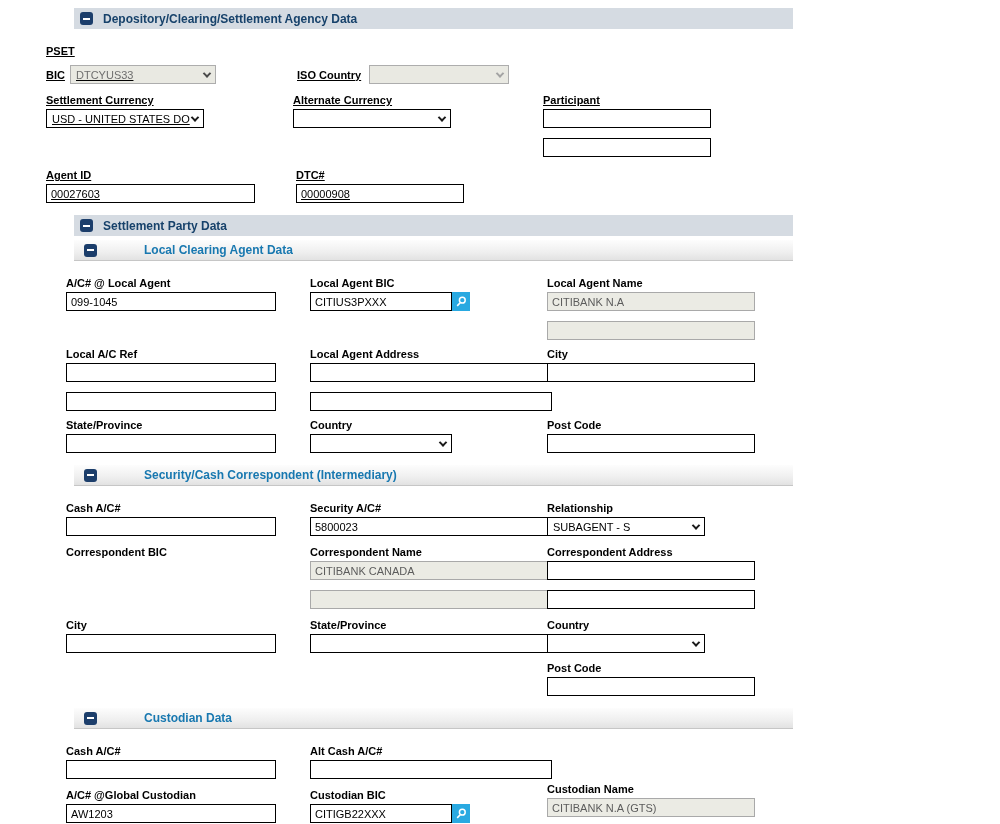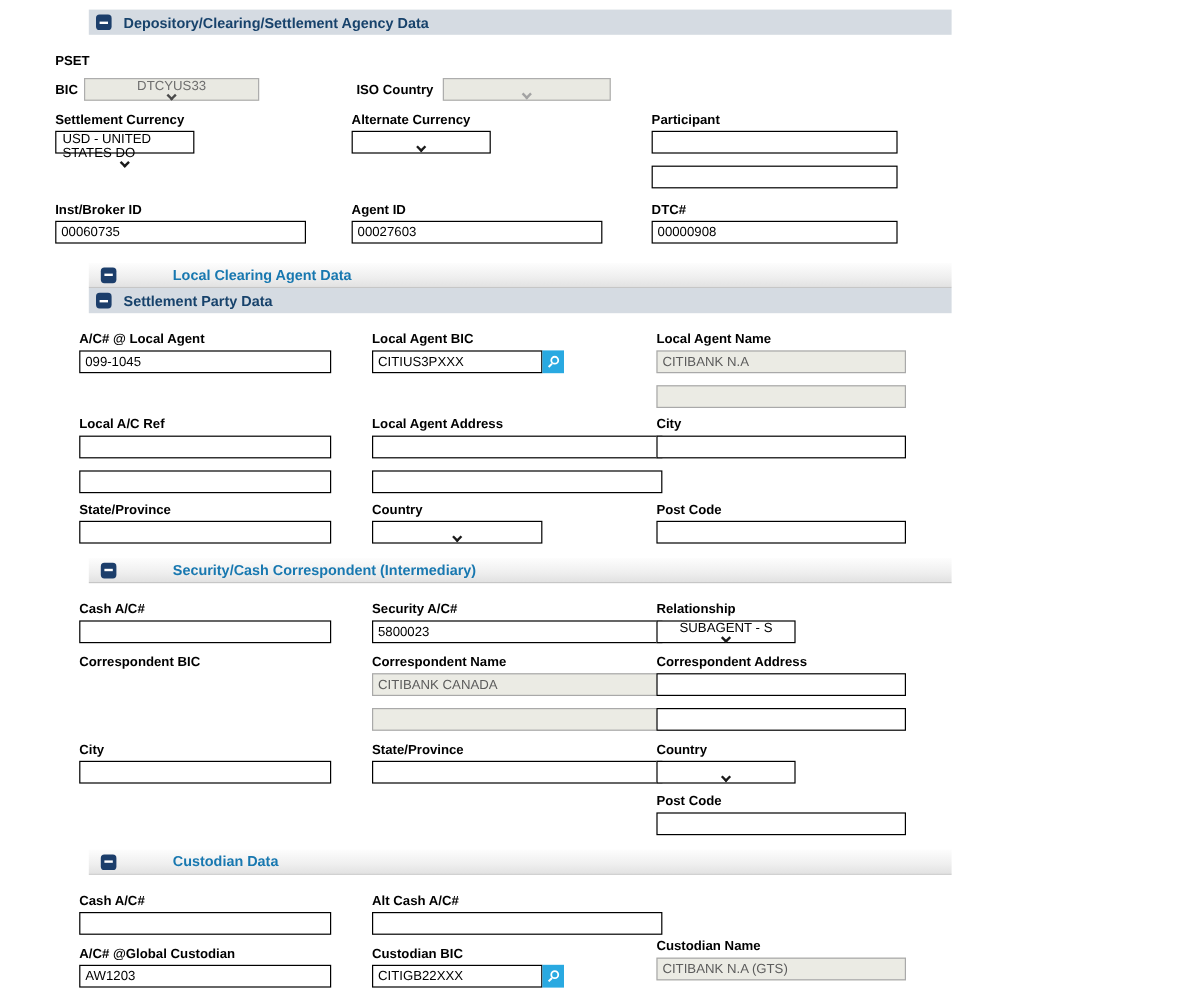--- a/index.html
+++ b/index.html
@@ -14,37 +14,37 @@
   .bar-sub  { background:linear-gradient(180deg,#fdfdfd 0%,#efefef 60%,#e2e2e2 100%); border-bottom:1px solid #c6c6c6; }
   .collapse { width:13px; height:13px; background:#1c3e6b; border-radius:3px; display:flex; align-items:center; justify-content:center; cursor:pointer; flex:0 0 auto; }
   .collapse .minus { width:7px; height:2px; background:#fff; }
   .bar-main .collapse { margin-left:6px; }
   .bar-sub  .collapse { margin-left:10px; }
   .bar .title { font-size:12px; font-weight:bold; }
   .bar-main .title { color:#17426b; margin-left:10px; }
   .bar-sub  .title { color:#1878b0; margin-left:47px; }
 
   
-  .body-s1 { padding:16px 0 12px 18px; }
+  .body-s1 { padding:16px 0 12px 18px;text-decoration:underline; }
   .body-sub { padding:16px 0 12px 38px; }
   .row { display:flex; align-items:flex-start; }
   .mt8 { margin-top:8px; } .mt10 { margin-top:10px; } .mt12 { margin-top:12px; }
   .s1c1 { width:247px; } .s1c2 { width:250px; }
   .c1 { width:244px; } .c2 { width:237px; }
   .label { font-size:11px; font-weight:bold; color:#000; margin-bottom:3px; white-space:nowrap; }
   .stack2 { margin-top:10px; }
 
   
   .input { height:19px; border:1px solid #000; background:#fff; font-family:"Liberation Sans",sans-serif; font-size:11px; padding:0 4px; color:#000; display:block; }
   .input-dis { background:#ebebe4; border:1px solid #a9a9a9; color:#5c5c5c; }
   .w210{width:210px} .w209{width:209px} .w208{width:208px} .w206{width:242px}
-  .w205{width:205px} .w146{width:146px} .w145{width:116px} .w142{width:142px} .w140{width:140px}
-
-  
-  .select { height:19px; border:1px solid #000; background:#fff; display:flex; align-items:center; justify-content:space-between; padding:0 5px; font-size:11px; color:#000; cursor:default;flex-direction:column; }
+  .w205{width:168px} .w146{width:146px} .w145{width:158px} .w142{width:142px} .w140{width:140px}
+
+  
+  .select { height:19px; border:1px solid #000; background:#fff; display:flex; align-items:center; justify-content:space-between; padding:0 5px; font-size:11px; color:#000; cursor:default; }
   .chev { width:6px; height:6px; border-right:2px solid #1a1a1a; border-bottom:2px solid #1a1a1a; transform:rotate(45deg) translate(-1px,-1px); flex:0 0 auto; }
   .select-dis { background:#e9e9e2; border:1px solid #adadad; color:#6e6e6e; }
   .chev-dark { border-color:#4a4a4a; }
   .chev-gray { border-color:#a3a3a3; }
 
   
   .bicwrap { display:flex; align-items:center; }
   .search-btn { width:18px; height:19px; background:#29a9e1; border:none; padding:0; display:flex; align-items:center; justify-content:center; cursor:pointer; }
 
   
@@ -95,47 +95,43 @@
         </div>
       </div>
       <div>
         <div class="label">Participant</div>
         <input class="input w205" value="" style="">
         <input class="input w205 stack2" value="" style="">
       </div>
     </div>
 
     <div class="row mt12">
-      <div class="s1c1">
-        <div class="label">Inst/Broker ID</div>
-        <input class="input w209" value="00060735" style="">
-      </div>
       <div class="s1c2">
         <div class="label">Agent ID</div>
         <input class="input w209" value="00027603" style="">
       </div>
       <div>
         <div class="label">DTC#</div>
         <input class="input w205" value="00000908" style="">
       </div>
     </div>
   </div>
 
+  <div class="bar bar-main">
+    <span class="collapse">
+          <span class="minus"></span>
+        </span>
+    <span class="title">Settlement Party Data</span>
+  </div>
+
   <div class="bar bar-sub" style="margin-top:4px">
     <span class="collapse">
           <span class="minus"></span>
         </span>
     <span class="title">Local Clearing Agent Data</span>
-  </div>
-
-  <div class="bar bar-main">
-    <span class="collapse">
-          <span class="minus"></span>
-        </span>
-    <span class="title">Settlement Party Data</span>
   </div>
 
   <div class="body-sub">
     <div class="row">
       <div class="c1">
         <div class="label">A/C# @ Local Agent</div>
         <input class="input w210" value="099-1045" style="">
       </div>
       <div class="c2">
         <div class="label">Local Agent BIC</div>

